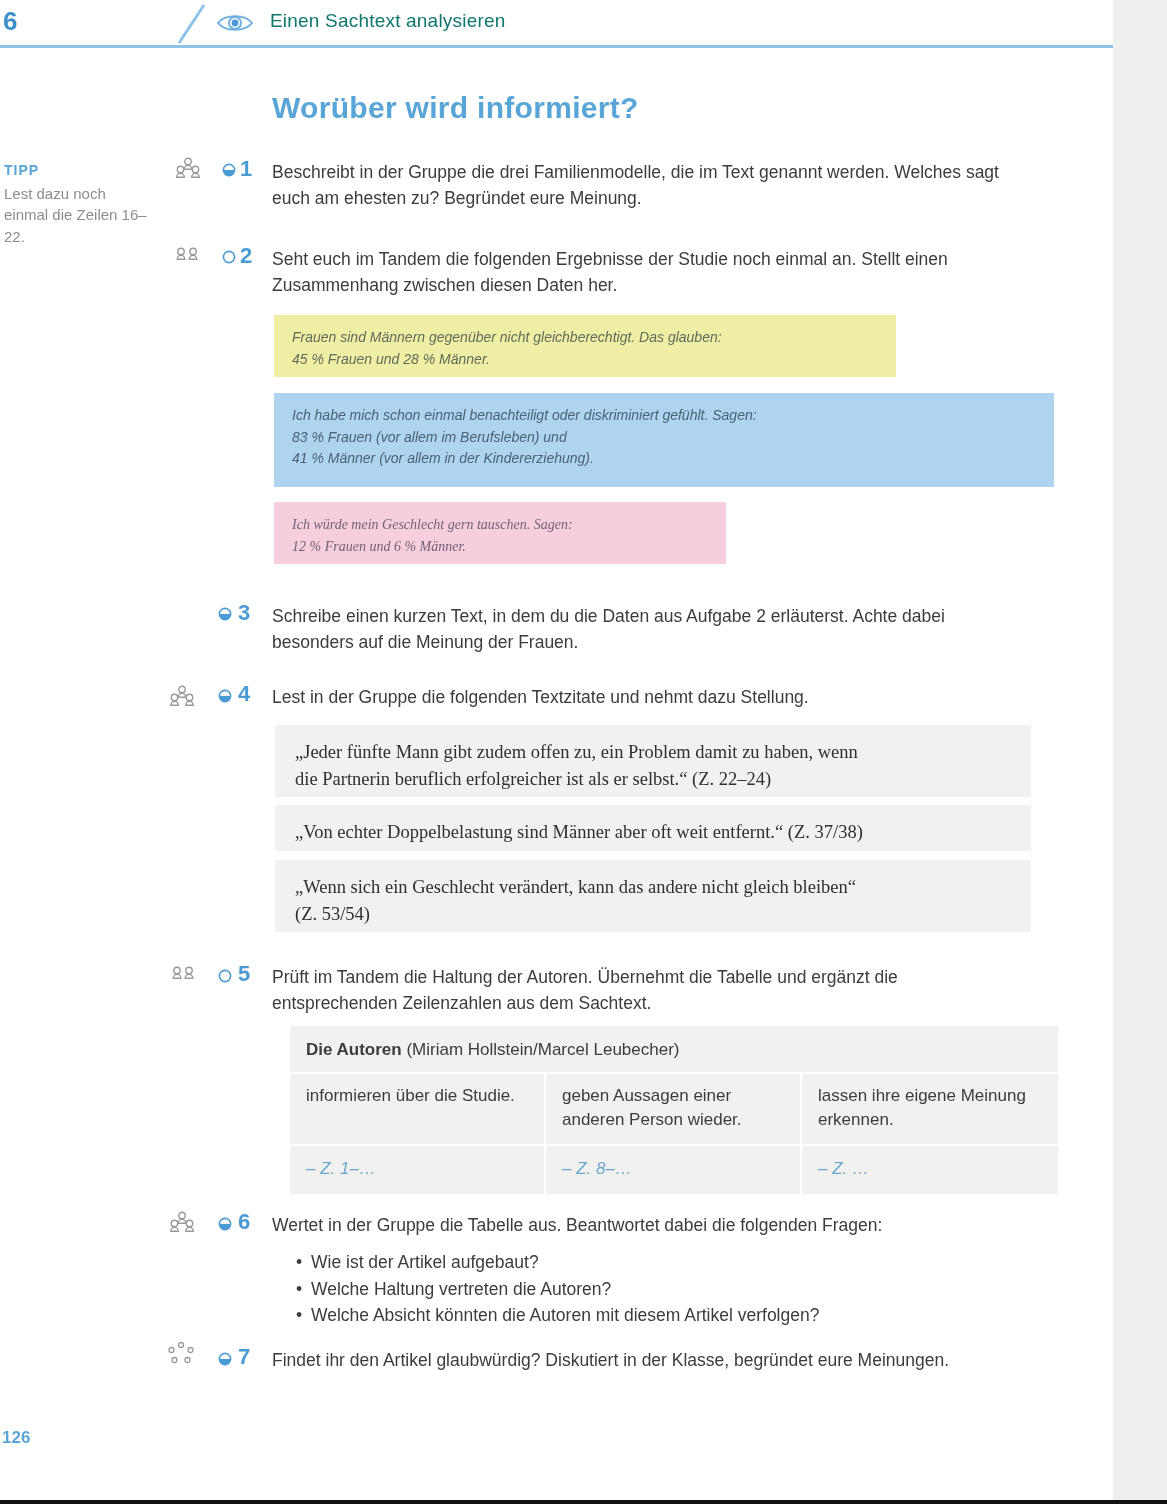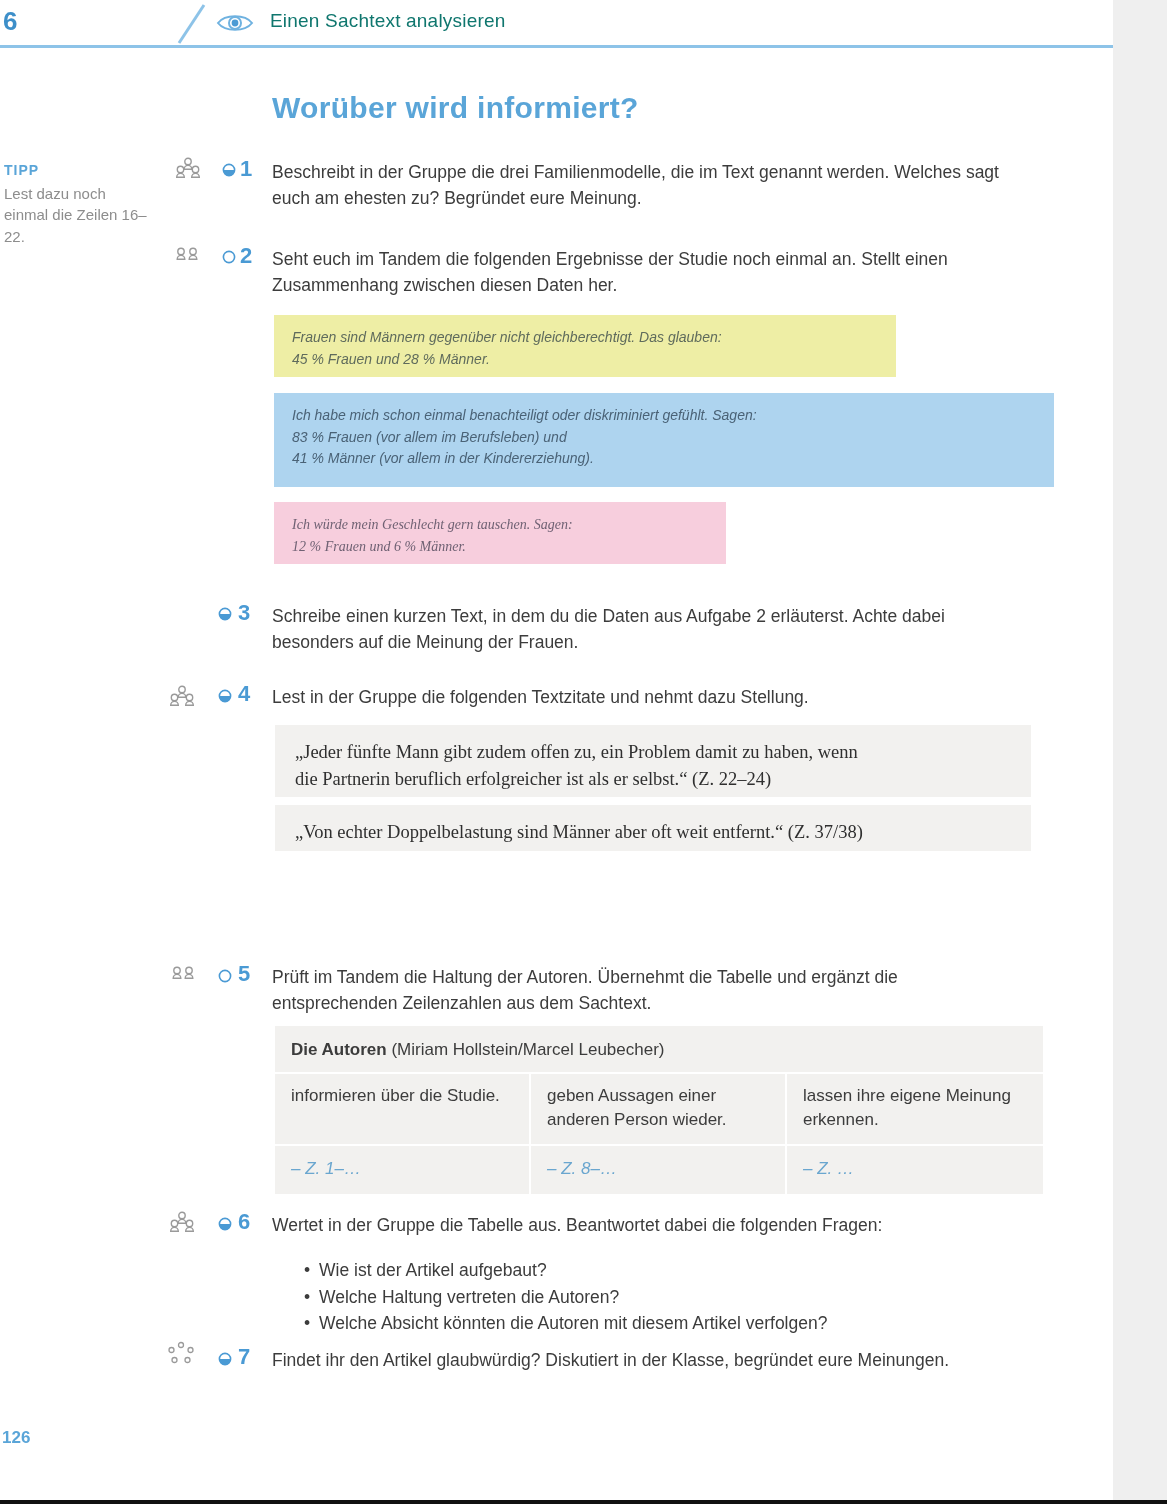--- a/index.html
+++ b/index.html
@@ -119,21 +119,21 @@
     font-weight: bold;
     color: #4a9ad4;
   }
   .task-text {
     position: absolute;
     font-size: 17.5px;
     color: #3c3c3c;
     line-height: 1.47;
   }
   .bullets {
-    margin: 16px;
+    margin: 8px;
     padding: 0;
     list-style: none;
   }
   .bullets li {
     font-size: 17.5px;
     color: #3c3c3c;
     line-height: 1.52;
     padding-left: 17px;
     position: relative;
   }
@@ -164,21 +164,21 @@
     font-size: 18.5px;
     color: #2f2f2f;
     line-height: 1.45;
     padding: 14px 18px 14px 20px;
     box-sizing: border-box;
   }
 
   
   .tbl {
     position: absolute;
-    left: 275px; top: 1026px;
+    left: 290px; top: 1026px;
     width: 768px;
     background: #f2f1ef;
     box-sizing: border-box;
   }
   .tbl-head {
     font-size: 17px;
     color: #3c3c3c;
     padding: 14px 16px 12px 16px;
   }
   .tbl-head b { font-weight: bold; }
@@ -341,20 +341,24 @@
 
   <div class="quote" style="left:275px; top:725px; width:756px; height:72px;">
     <div>„Jeder fünfte Mann gibt zudem offen zu, ein Problem damit zu haben, wenn</div>
     <div>die Partnerin beruflich erfolgreicher ist als er selbst.“ (Z. 22–24)</div>
   </div>
 
   <div class="quote" style="left:275px; top:805px; width:756px; height:46px;">
     <div>„Von echter Doppelbelastung sind Männer aber oft weit entfernt.“ (Z. 37/38)</div>
   </div>
 
+  <div class="quote" style="left:275px; top:860px; width:756px; height:72px;">
+    <div>„Wenn sich ein Geschlecht verändert, kann das andere nicht gleich bleiben“</div>
+    <div>(Z. 53/54)</div>
+  </div>
 
   <div class="task">
     <div class="social-icon" style="left:170px; top:963px;">
       <svg width="28" height="24" viewBox="0 0 28 24">
         <circle cx="7" cy="7.5" r="3.2" fill="none" stroke="#9a9a9a" stroke-width="1.4"></circle>
         <path d="M3.2 15.2 a3.8 3.8 0 0 1 7.6 0 z" fill="none" stroke="#9a9a9a" stroke-width="1.4"></path>
         <circle cx="19" cy="7.5" r="3.2" fill="none" stroke="#9a9a9a" stroke-width="1.4"></circle>
         <path d="M15.2 15.2 a3.8 3.8 0 0 1 7.6 0 z" fill="none" stroke="#9a9a9a" stroke-width="1.4"></path>
       </svg>
     </div>

